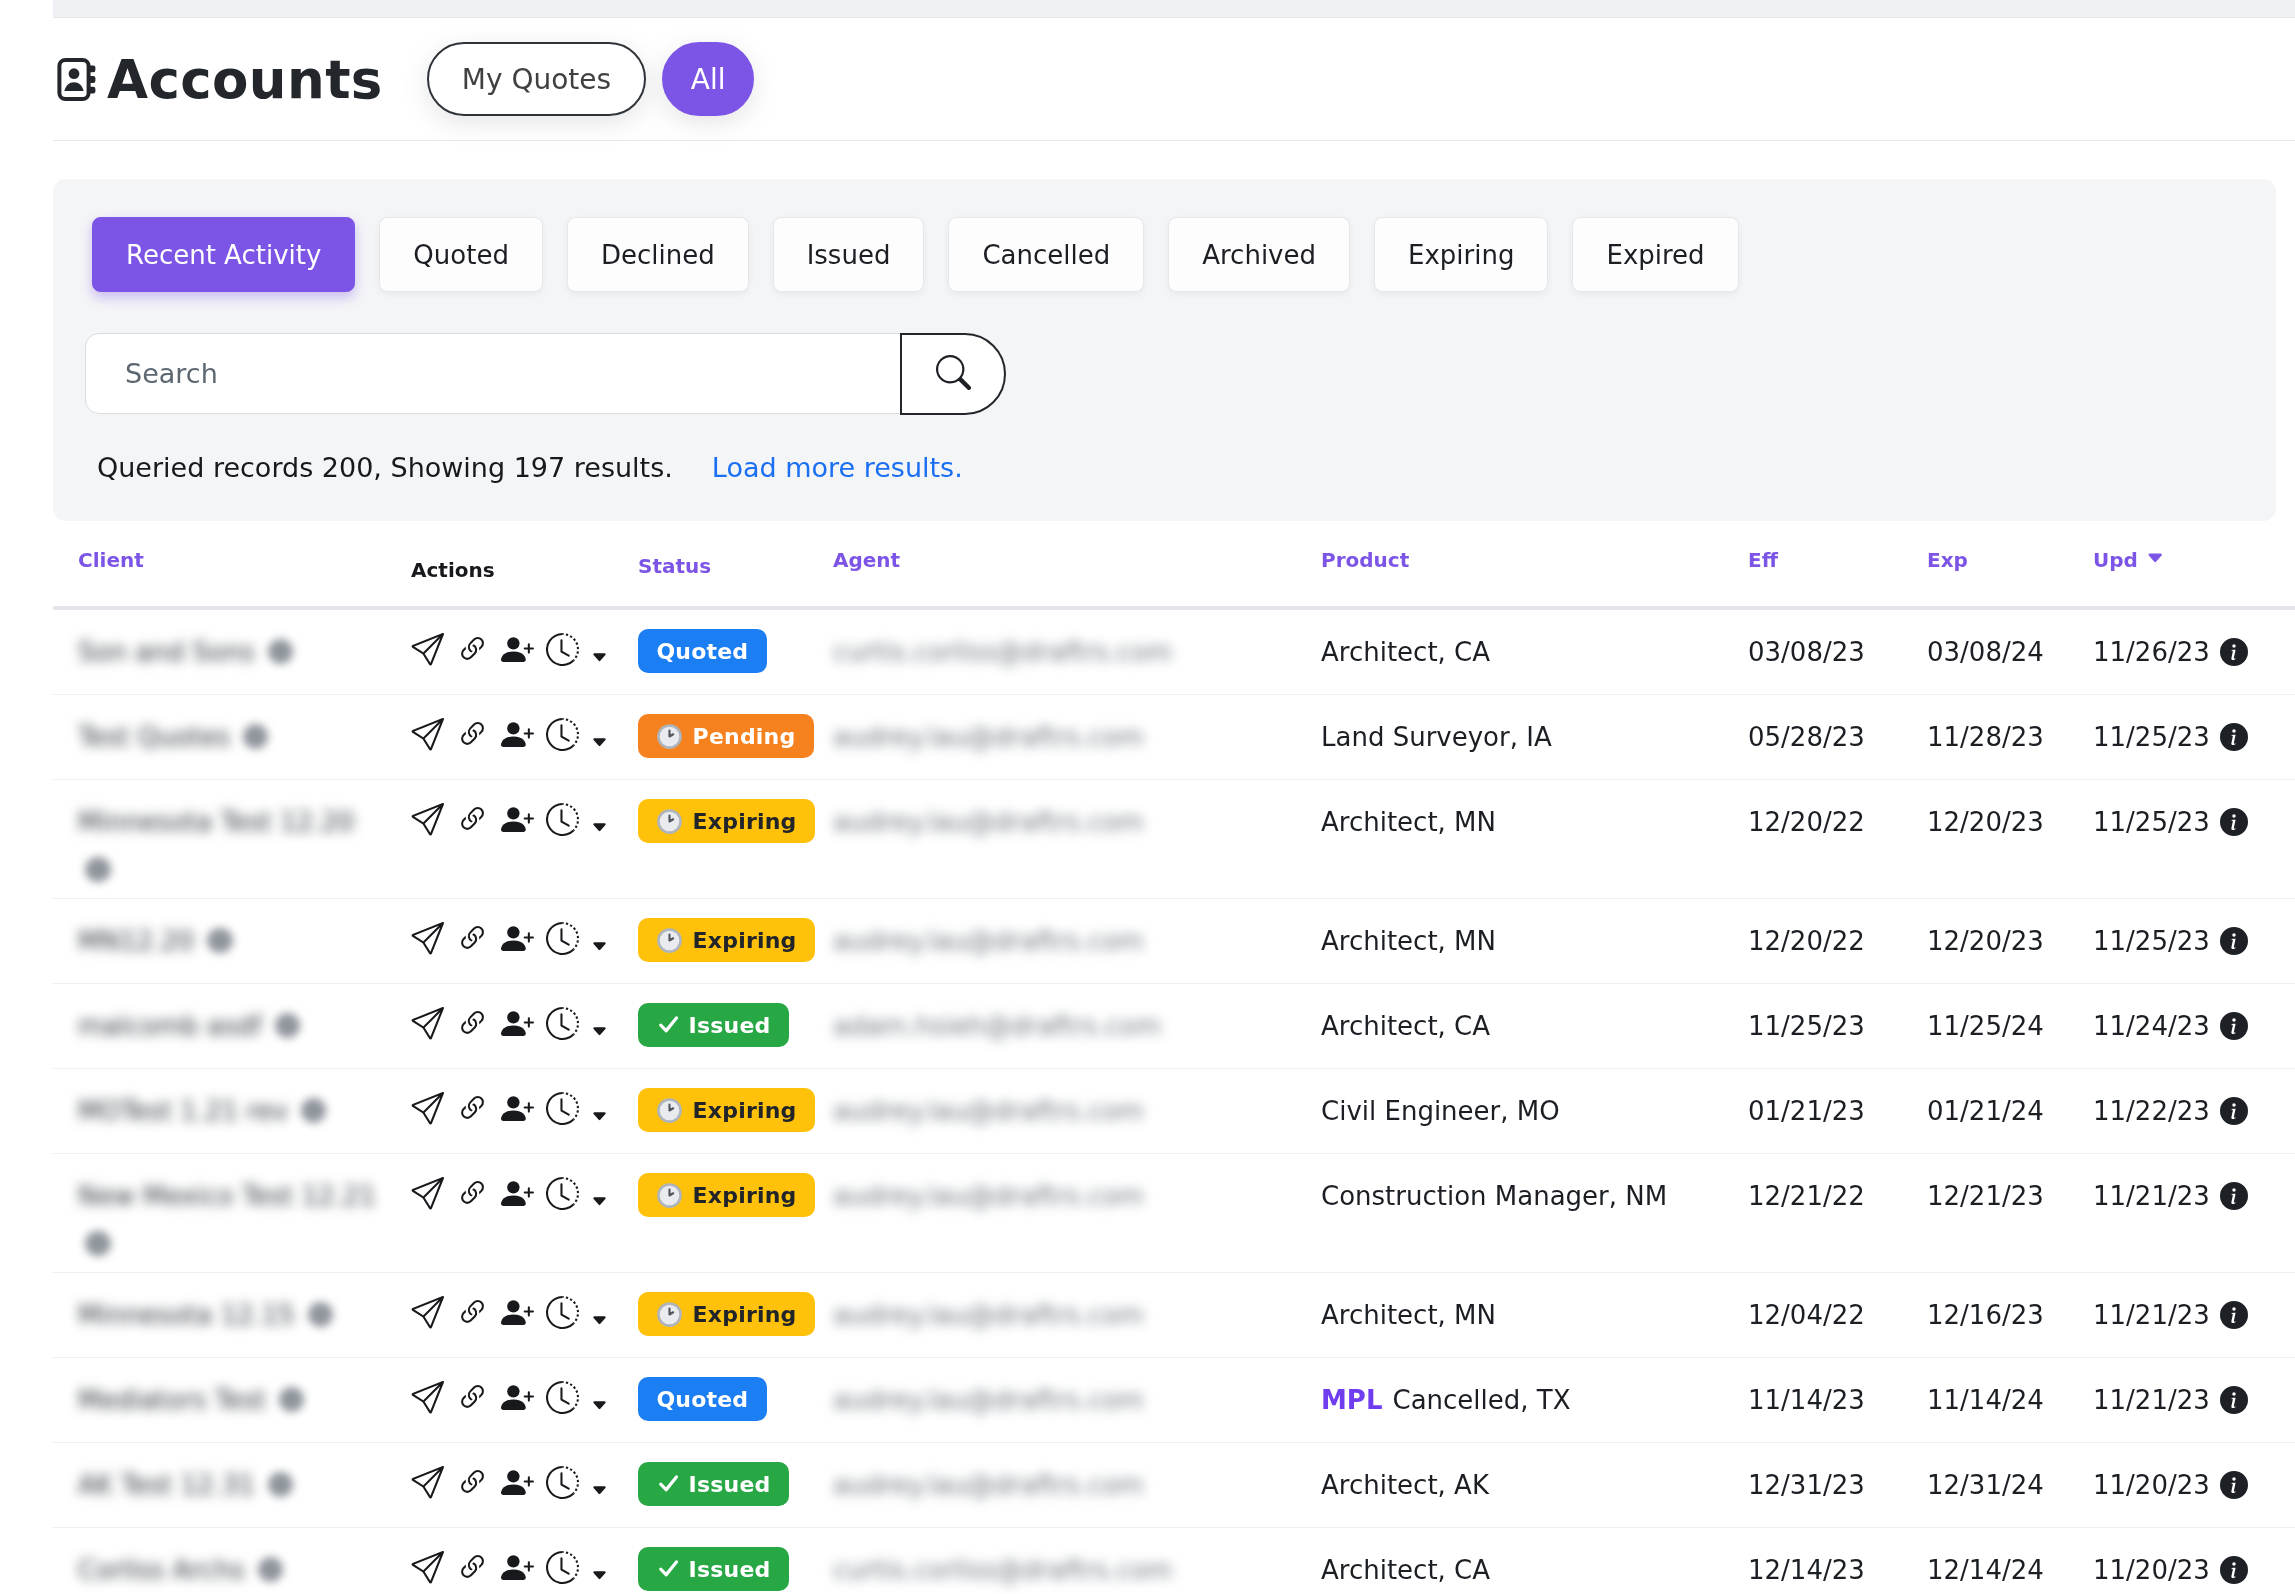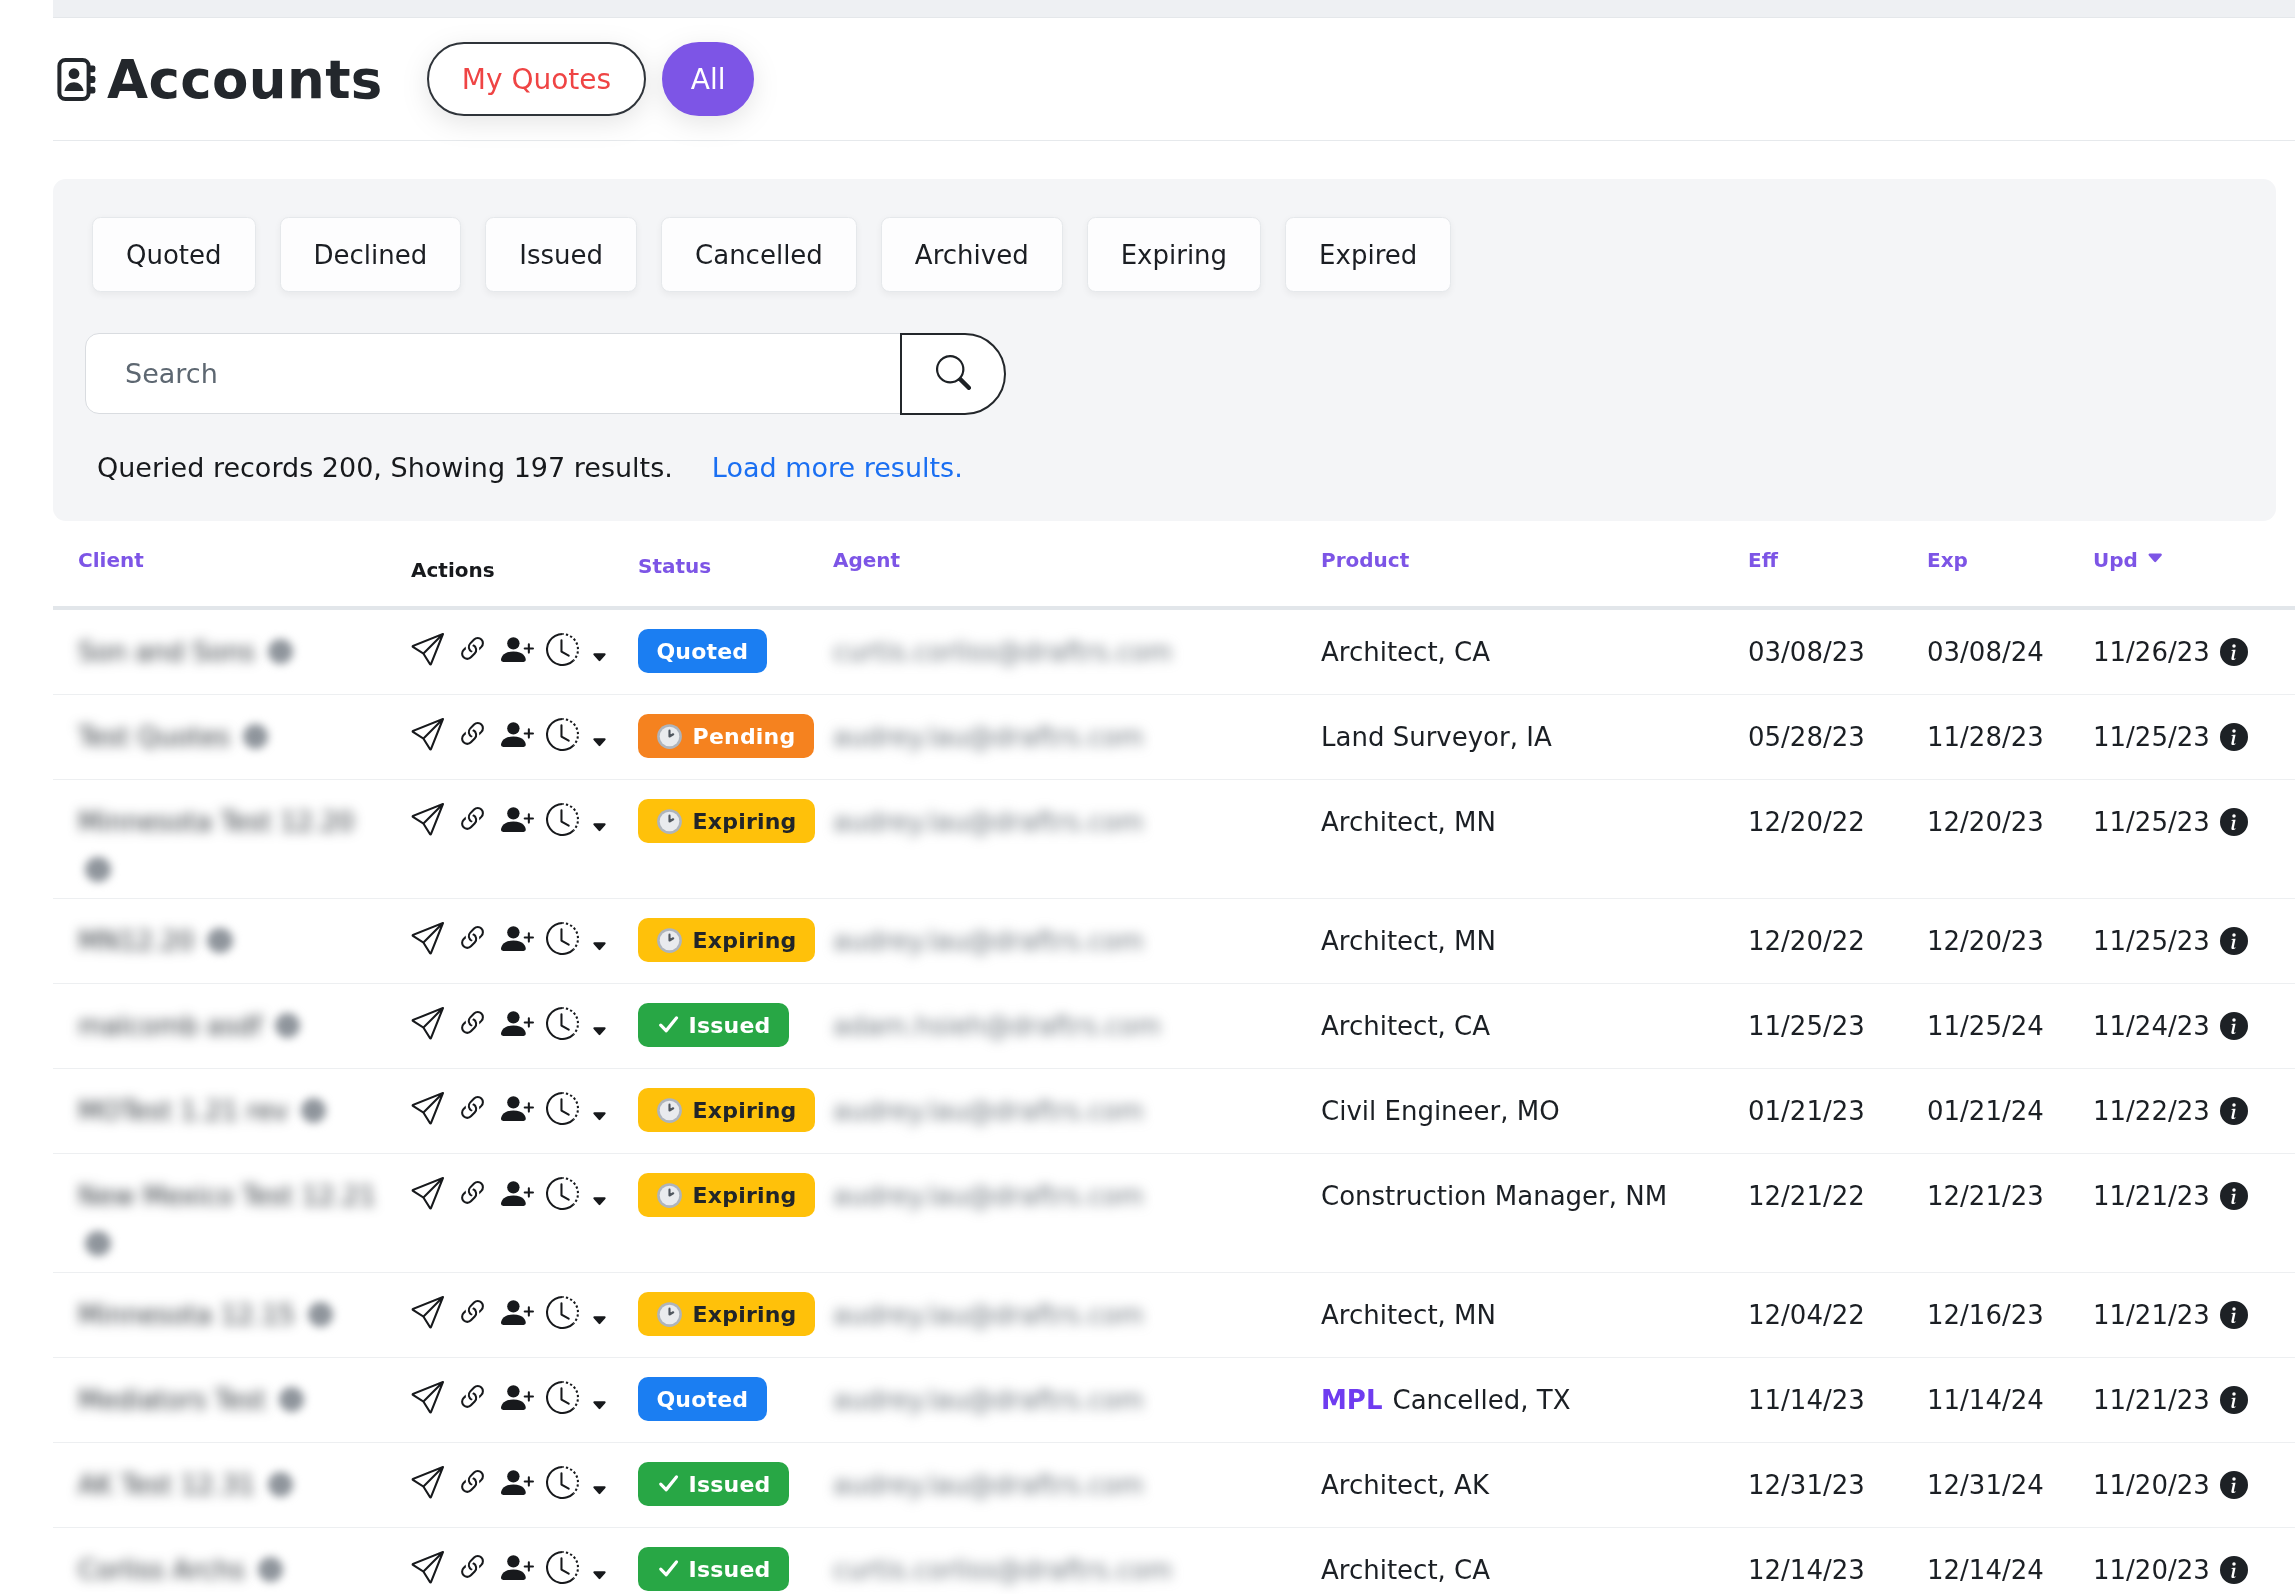--- a/index.html
+++ b/index.html
@@ -8,21 +8,21 @@
     font-family:"DejaVu Sans","Liberation Sans",sans-serif;color:#1b1e23;
   }
   
   .top-strip{position:absolute;left:53px;top:0;right:0;height:17px;background:#eef0f3;border-bottom:1.4px solid #e4e7ea;}
   
   .app-header{position:absolute;left:53px;top:18.4px;right:0;height:122px;background:#fff;border-bottom:1.4px solid #e6e9ec;display:flex;align-items:center;}
   .hdr-icon{width:48px;height:55px;color:#23272c;flex:0 0 auto;}
   .hdr-icon svg{width:100%;height:100%;}
   .page-title{font-size:53px;font-weight:700;color:#23272c;margin-left:6px;letter-spacing:0.4px;}
   .pill-group{display:flex;align-items:center;gap:15.6px;margin-left:44px;filter:drop-shadow(0 7px 12.8px rgba(0,0,0,.10));}
-  .pill{height:74px;border-radius:708px;background:#fff;border:2.1px solid #2f343a;font-size:28px;color:#ef4444;padding:0 33px;display:flex;align-items:center;cursor:pointer;font-family:inherit;}
+  .pill{height:74px;border-radius:708px;background:#fff;border:2.1px solid #2f343a;font-size:28px;color:#404040;padding:0 33px;display:flex;align-items:center;cursor:pointer;font-family:inherit;}
   .pill.active{background:var(--accent);border-color:var(--accent);color:#fff;padding:0 27px;}
   
   .panel{position:absolute;left:53px;top:179px;width:2223px;height:342px;background:#f4f5f7;border-radius:12.8px;}
   .tabs{position:absolute;left:39px;top:38px;display:flex;gap:24px;}
   .tab{height:75px;padding:0 33px;border-radius:8.5px;background:#fdfdfe;border:1.4px solid #e5e8eb;
        font-size:26px;color:#1b1e23;display:flex;align-items:center;cursor:pointer;
        box-shadow:0 2.8px 7px rgba(0,0,0,.05);font-family:inherit;white-space:nowrap;}
   .tab.active{background:var(--accent);border-color:var(--accent);color:#fff;box-shadow:0 5.7px 11.3px rgba(125,85,230,.35);}
   .search-row{position:absolute;left:32px;top:154px;display:flex;}
   .search-input{width:751px;height:79px;border:1.4px solid #d9dce0;border-radius:14px;background:#fff;
@@ -94,20 +94,21 @@
   </span>
   <h1 class="page-title">Accounts</h1>
   <div class="pill-group">
     <button class="pill">My Quotes</button>
     <button class="pill active">All</button>
   </div>
 </header>
 
 <section class="panel">
   <div class="tabs">
+      <button class="tab active">Recent Activity</button>
       <button class="tab">Quoted</button>
       <button class="tab">Declined</button>
       <button class="tab">Issued</button>
       <button class="tab">Cancelled</button>
       <button class="tab">Archived</button>
       <button class="tab">Expiring</button>
       <button class="tab">Expired</button>
     </div>
   <div class="search-row">
     <input class="search-input" type="text" placeholder="Search" style="">

